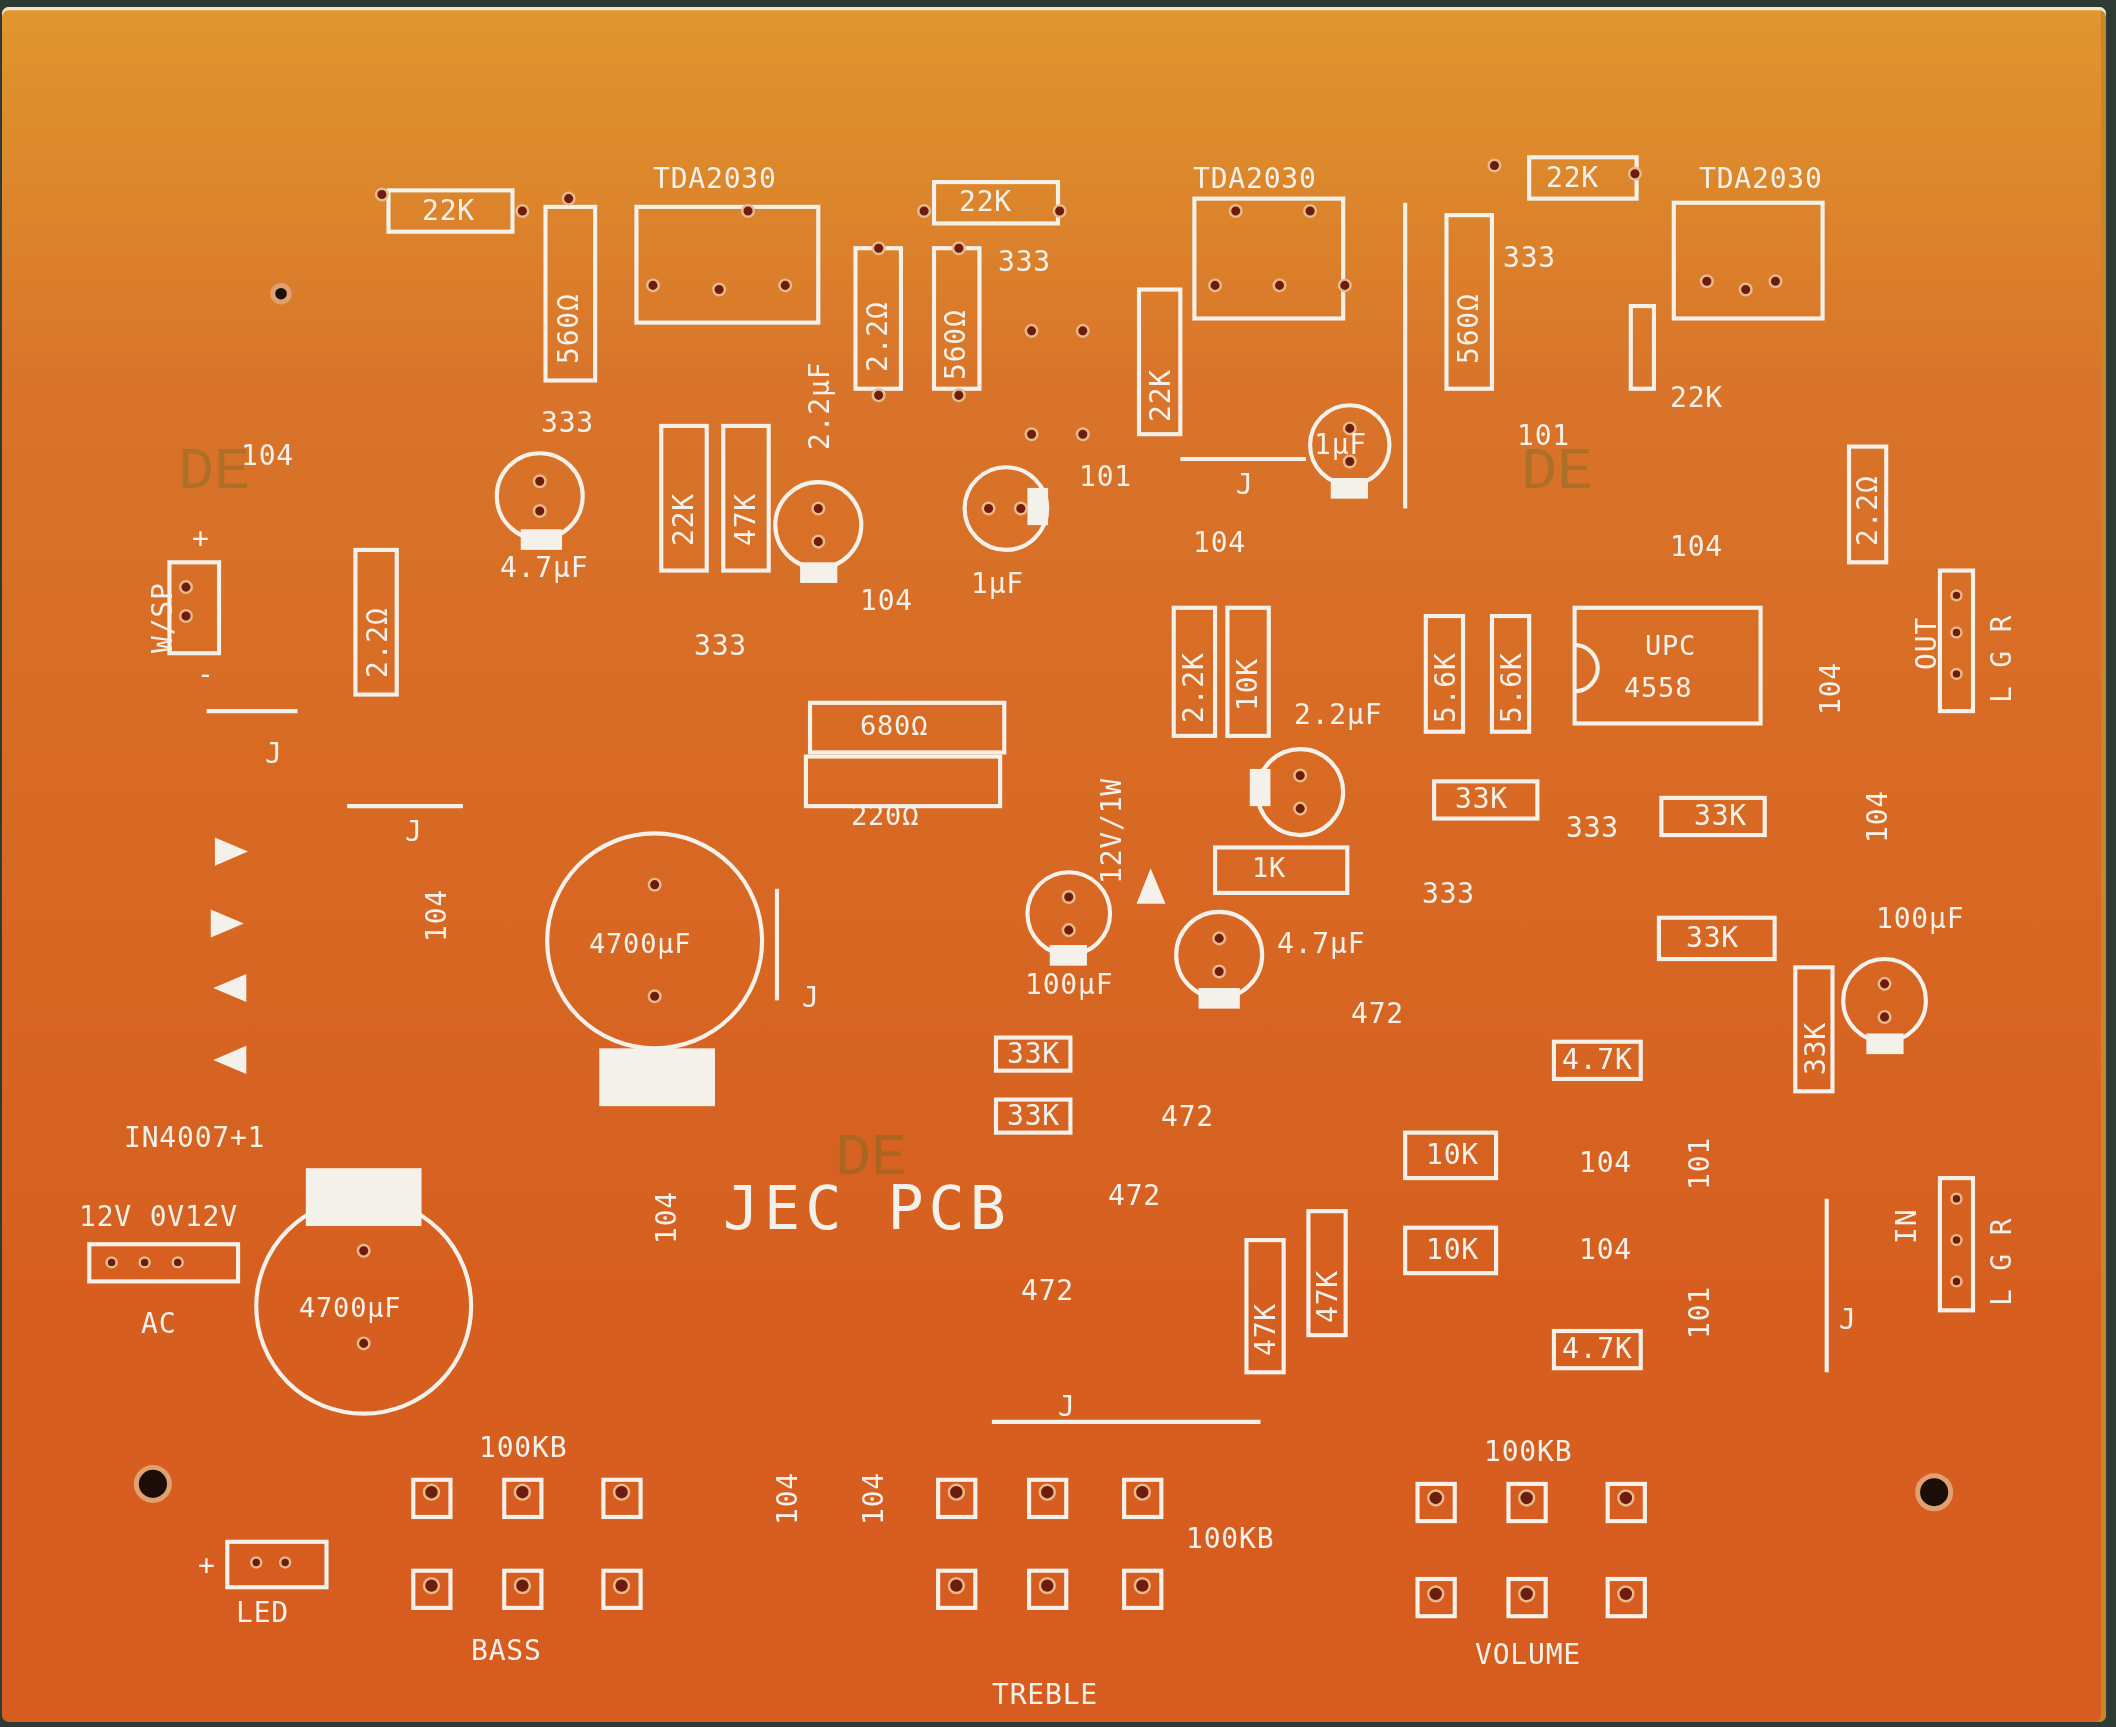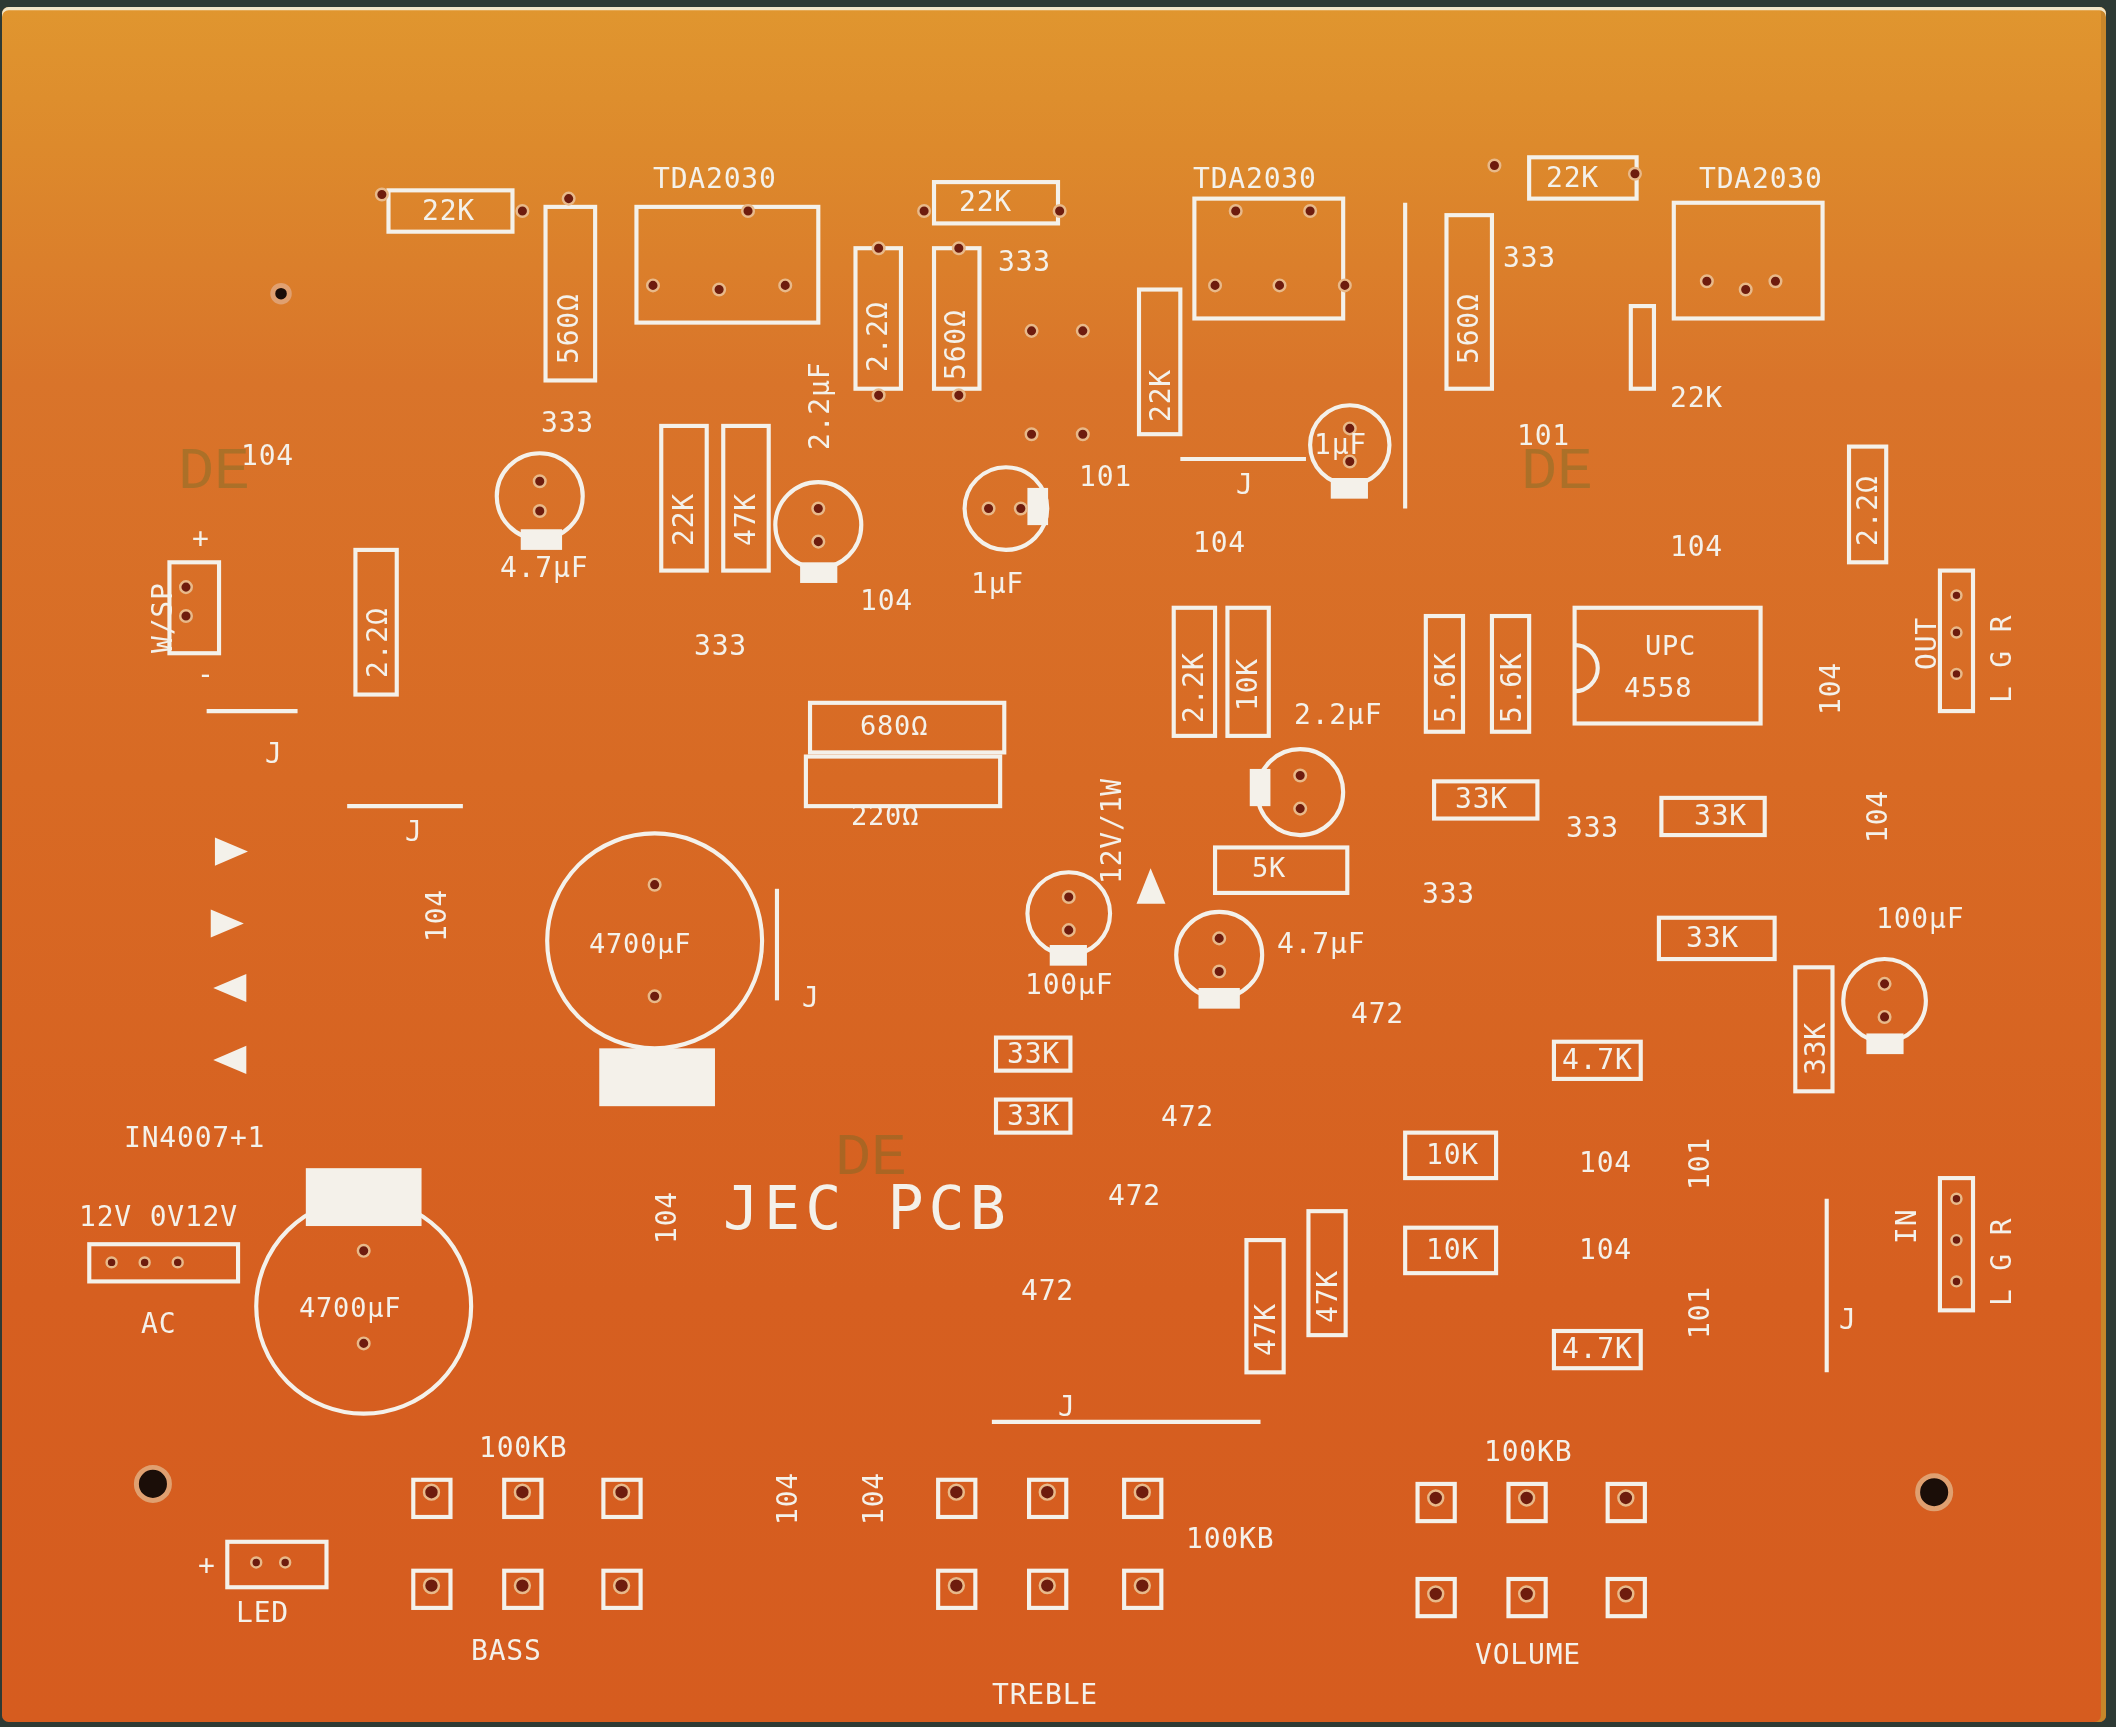--- a/index.html
+++ b/index.html
@@ -241,21 +241,21 @@
 <div class="lbl rot" style="left:1854px;top:546px;">2.2Ω</div>
 <div class="lbl rot" style="left:670px;top:546px;">22K</div>
 <div class="lbl rot" style="left:732px;top:546px;">47K</div>
 <div class="lbl rot" style="left:364px;top:678px;">2.2Ω</div>
 <div class="lbl rot" style="left:1180px;top:723px;">2.2K</div>
 <div class="lbl rot" style="left:1234px;top:711px;">10K</div>
 <div class="lbl rot" style="left:1432px;top:723px;">5.6K</div>
 <div class="lbl rot" style="left:1498px;top:723px;">5.6K</div>
 <div class="lbl med" style="left:860px;top:712px;">680Ω</div>
 <div class="lbl med" style="left:851px;top:802px;">220Ω</div>
-<div class="lbl med" style="left:1252px;top:854px;">5K</div>
+<div class="lbl med" style="left:1252px;top:854px;">1K</div>
 <div class="lbl" style="left:1455px;top:785px;">33K</div>
 <div class="lbl" style="left:1694px;top:802px;">33K</div>
 <div class="lbl" style="left:1686px;top:924px;">33K</div>
 <div class="lbl rot" style="left:1802px;top:1075px;">33K</div>
 <div class="lbl" style="left:1007px;top:1040px;">33K</div>
 <div class="lbl" style="left:1007px;top:1102px;">33K</div>
 <div class="lbl" style="left:1562px;top:1046px;">4.7K</div>
 <div class="lbl" style="left:1426px;top:1141px;">10K</div>
 <div class="lbl" style="left:1426px;top:1236px;">10K</div>
 <div class="lbl" style="left:1562px;top:1335px;">4.7K</div>

